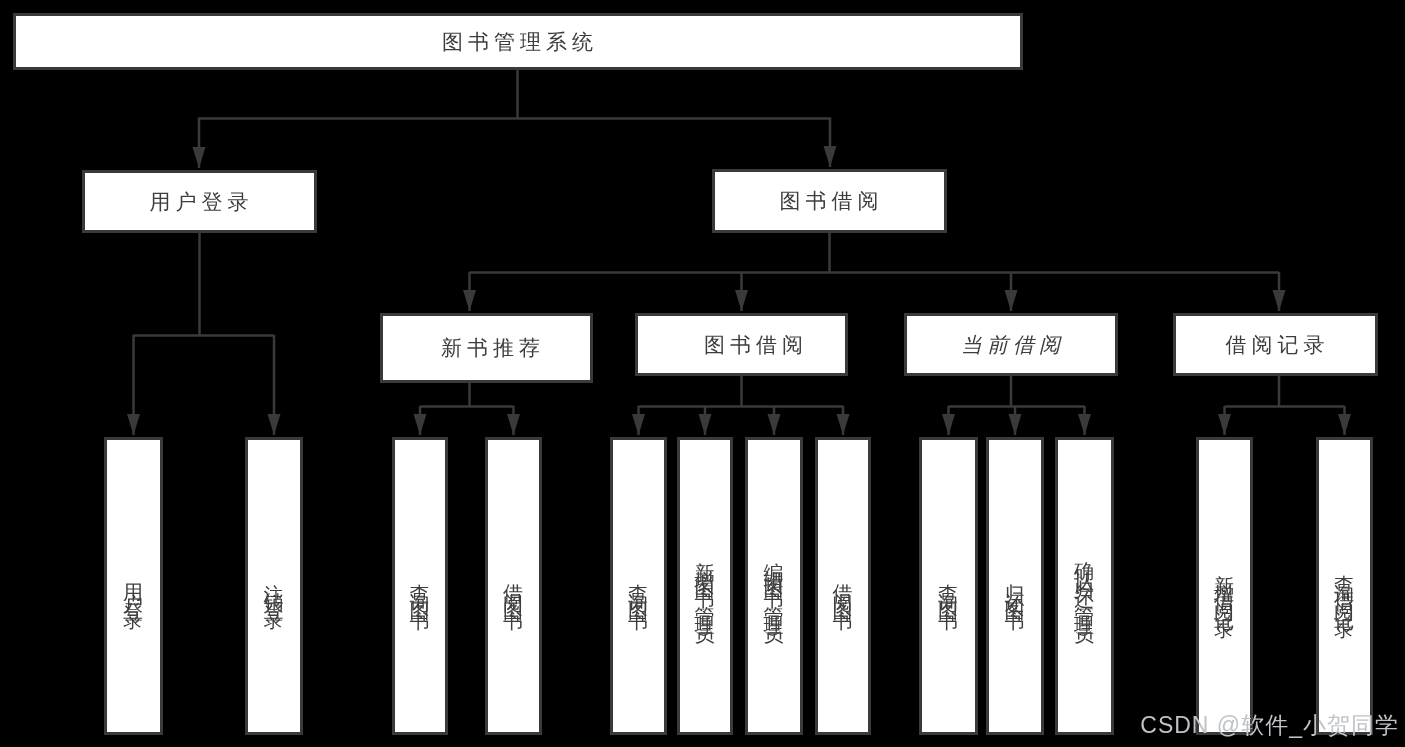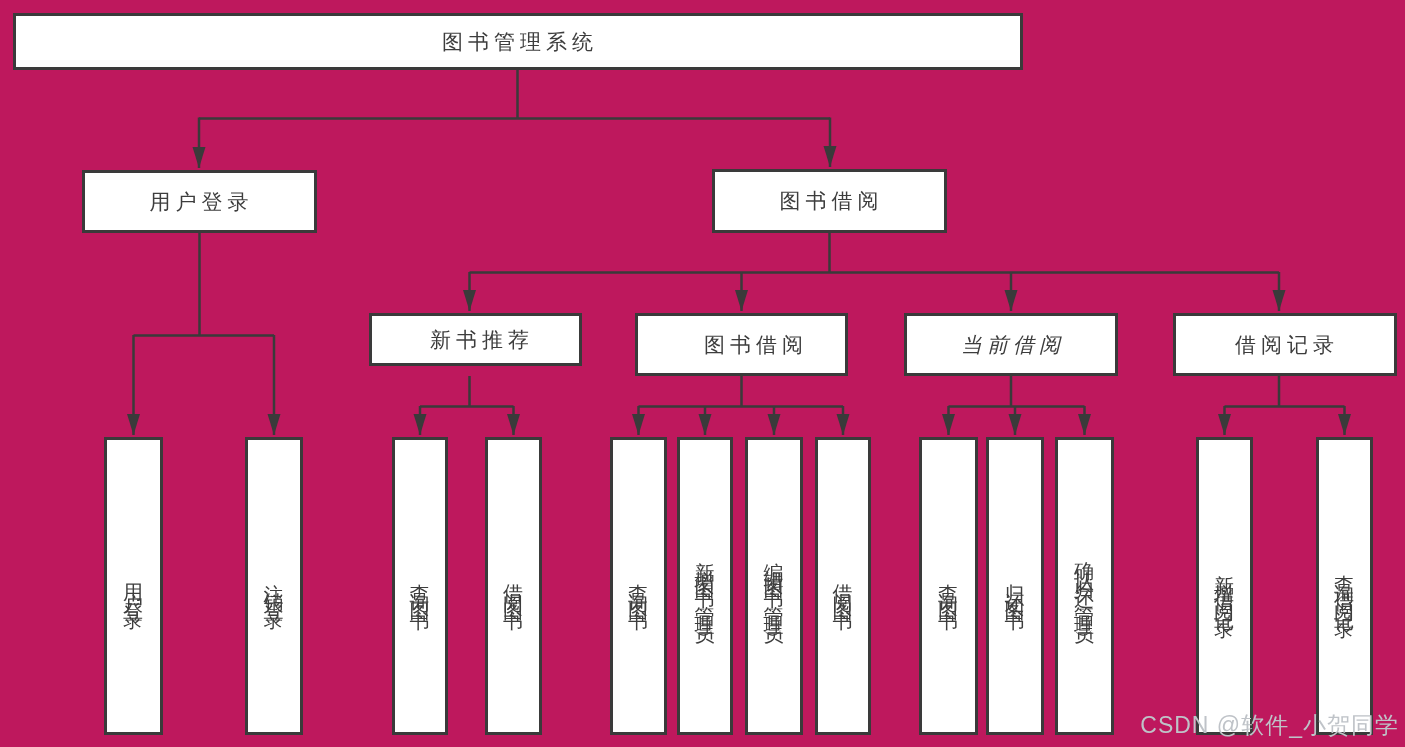--- a/index.html
+++ b/index.html
@@ -4,21 +4,21 @@
 <style>
   html, body {
     margin: 0;
     padding: 0;
     background: #ffffff;
   }
   .stage {
     position: relative;
     width: 1405px;
     height: 747px;
-    background: #be185d;
+    background: #000000;
     font-family: "Liberation Sans", sans-serif;
     overflow: hidden;
   }
   svg.connectors {
     position: absolute;
     left: 0; top: 0;
     width: 1405px; height: 747px;
     pointer-events: none;
   }
   .node {
@@ -43,24 +43,24 @@
     text-orientation: mixed;
     letter-spacing: 9px;
     line-height: 1;
   }
   
   #n-root      { left: 13px;   top: 13px;  width: 1010px; height: 57px; }
   
   #n-user-login{ left: 82px;   top: 170px; width: 235px;  height: 63px; }
   #n-book-mgmt { left: 712px;  top: 169px; width: 235px;  height: 64px; }
   
-  #n-newbook   { left: 369px;  top: 313px; width: 213px;  height: 53px; padding-left: 9px; }
+  #n-newbook   { left: 380px;  top: 313px; width: 213px;  height: 70px; padding-left: 9px; }
   #n-borrow    { left: 635px;  top: 313px; width: 213px;  height: 63px; padding-left: 25px; }
   #n-current   { left: 904px;  top: 313px; width: 214px;  height: 63px; font-style: italic; }
-  #n-record    { left: 1173px; top: 313px; width: 224px;  height: 63px; }
+  #n-record    { left: 1173px; top: 313px; width: 205px;  height: 63px; }
   
   .leaf { top: 437px; height: 298px; }
   #l-1  { left: 104px;  width: 59px; }
   #l-2  { left: 245px;  width: 58px; }
   #l-3  { left: 392px;  width: 56px; }
   #l-4  { left: 485px;  width: 57px; }
   #l-5  { left: 610px;  width: 57px; }
   #l-6  { left: 677px;  width: 56px; }
   #l-7  { left: 745px;  width: 58px; }
   #l-8  { left: 815px;  width: 56px; }

